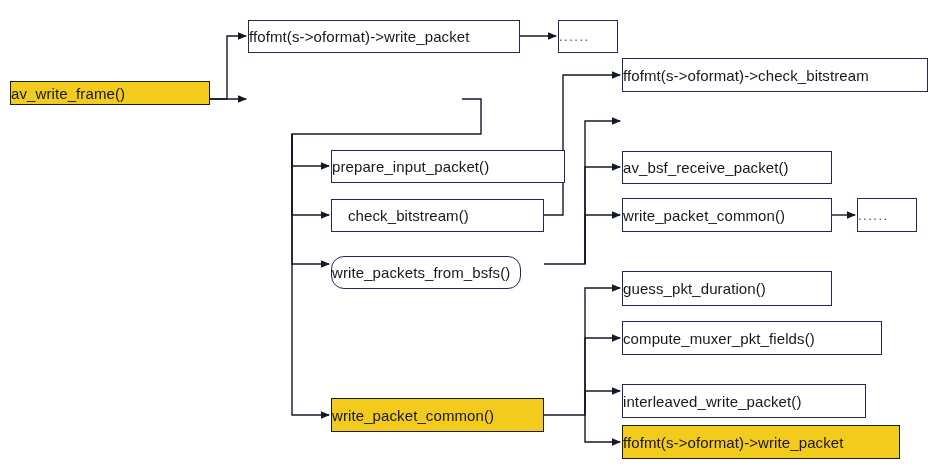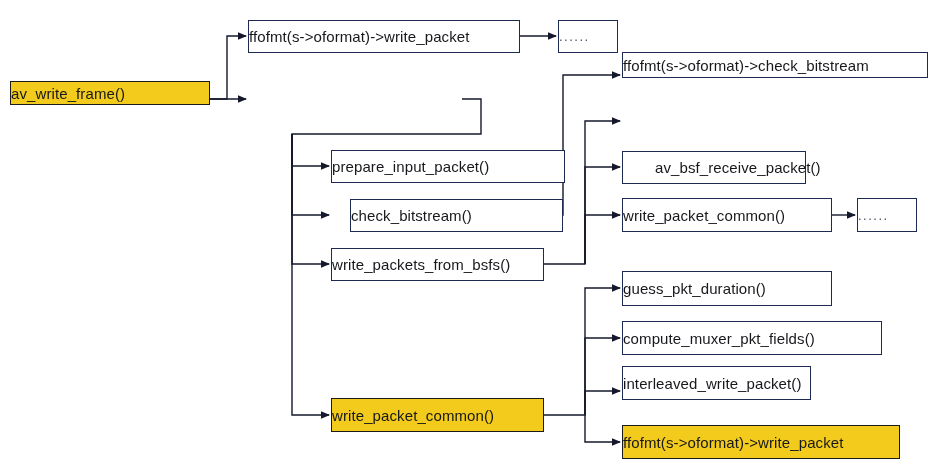--- a/index.html
+++ b/index.html
@@ -57,47 +57,47 @@
     </div>
   <div class="node" style="left:248px;top:20px;width:272px;height:33px;">
       <span>ffofmt(s-&gt;oformat)-&gt;write_packet</span>
     </div>
   <div class="node dots" style="left:558px;top:20px;width:60px;height:33px;">
       <span>......</span>
     </div>
   <div class="node" style="left:331px;top:150px;width:234px;height:33px;">
       <span>prepare_input_packet()</span>
     </div>
-  <div class="node" style="left:350px;top:199px;width:213px;height:33px;">
+  <div class="node" style="left:331px;top:199px;width:213px;height:33px;padding-left:16px;">
       <span>check_bitstream()</span>
     </div>
-  <div class="node" style="left:331px;top:248px;width:213px;height:33px;">
+  <div class="node" style="left:331px;top:256px;width:190px;height:33px;border-radius:13px;">
       <span>write_packets_from_bsfs()</span>
     </div>
   <div class="node hl" style="left:331px;top:398px;width:213px;height:34px;">
       <span>write_packet_common()</span>
     </div>
-  <div class="node" style="left:622px;top:52px;width:306px;height:26px;">
+  <div class="node" style="left:622px;top:58px;width:306px;height:34px;">
       <span>ffofmt(s-&gt;oformat)-&gt;check_bitstream</span>
     </div>
-  <div class="node" style="left:622px;top:151px;width:184px;height:33px;padding-left:32px;">
+  <div class="node" style="left:622px;top:151px;width:210px;height:33px;">
       <span>av_bsf_receive_packet()</span>
     </div>
   <div class="node" style="left:622px;top:198px;width:210px;height:34px;">
       <span>write_packet_common()</span>
     </div>
   <div class="node dots" style="left:857px;top:198px;width:60px;height:34px;">
       <span>......</span>
     </div>
   <div class="node" style="left:622px;top:271px;width:210px;height:35px;">
       <span>guess_pkt_duration()</span>
     </div>
   <div class="node" style="left:622px;top:321px;width:260px;height:34px;">
       <span>compute_muxer_pkt_fields()</span>
     </div>
-  <div class="node" style="left:622px;top:366px;width:189px;height:34px;">
+  <div class="node" style="left:622px;top:384px;width:244px;height:34px;">
       <span>interleaved_write_packet()</span>
     </div>
   <div class="node hl" style="left:622px;top:425px;width:278px;height:34px;">
       <span>ffofmt(s-&gt;oformat)-&gt;write_packet</span>
     </div>
 
 </div>
 
 </body></html>

